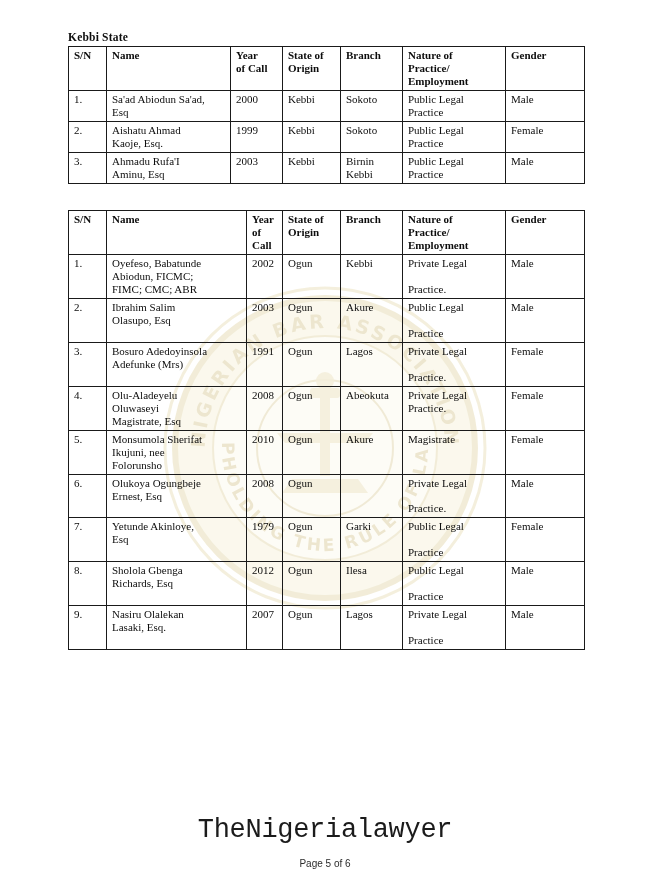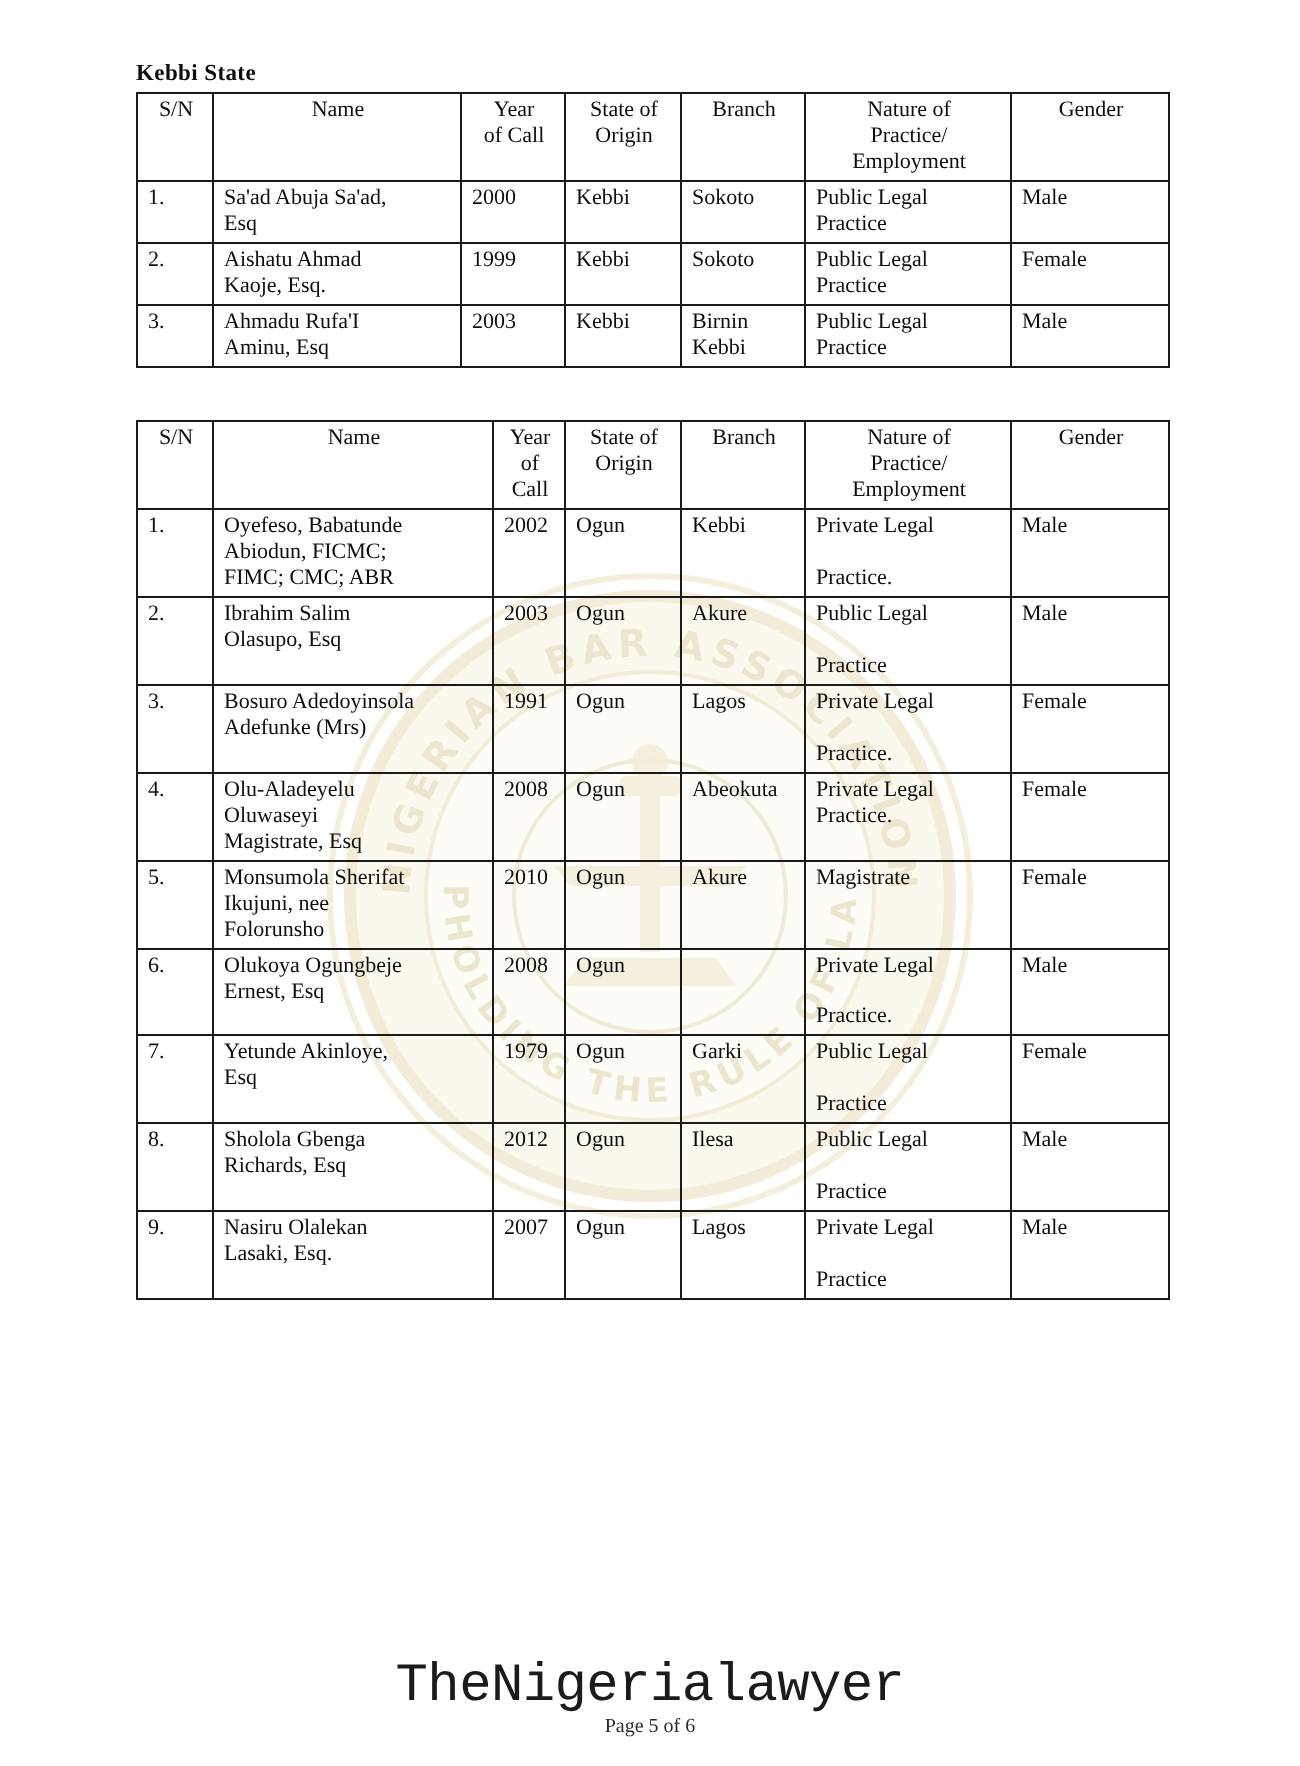--- a/index.html
+++ b/index.html
@@ -56,22 +56,21 @@
   table.reg td, table.reg th {
     border: 1px solid #1a1a1a;
     vertical-align: top;
     padding: 2px 4px 2px 5px;
     text-align: left;
     font-weight: normal;
     line-height: 1.18;
     word-wrap: break-word;
   }
   table.reg th {
-    font-weight: normal;
-    text-align: center;
+    font-weight: bold;
   }
   td.sn, th.sn { text-align: center; padding-left: 2px; padding-right: 2px; }
 
   
   td.bot { vertical-align: bottom; }
 
   
   .kebbi col.c-sn     { width: 38px; }
   .kebbi col.c-name   { width: 124px; }
   .kebbi col.c-year   { width: 52px; }
@@ -105,24 +104,24 @@
     z-index: 3;
   }
   .brand {
     font-family: Liberation Mono, monospace;
     font-size: 27px;
     color: #1b1b1b;
     letter-spacing: -0.3px;
     line-height: 1;
   }
   .pagenum {
-    font-family: Liberation Serif, serif;
+    font-family: Liberation Sans, sans-serif;
     font-size: 10px;
     color: #2b2b2b;
-    margin-top: 0;
+    margin-top: 14px;
   }
 </style>
 </head>
 <body>
 
 <svg id="watermark" viewBox="0 0 330 330" xmlns="http://www.w3.org/2000/svg" aria-hidden="true">
   <defs>
     <path id="arcTop" d="M 45 165 A 120 120 0 0 1 285 165"></path>
     <path id="arcBot" d="M 62 165 A 103 103 0 0 0 268 165"></path>
   </defs>
@@ -171,21 +170,21 @@
           <th>Branch</th>
           <th class="multi">Nature of
 Practice/
 Employment</th>
           <th>Gender</th>
         </tr>
       </thead>
       <tbody>
         <tr>
           <td class="sn">1.</td>
-          <td class="multi">Sa'ad Abuja Sa'ad,
+          <td class="multi">Sa'ad Abiodun Sa'ad,
 Esq</td>
           <td>2000</td>
           <td>Kebbi</td>
           <td>Sokoto</td>
           <td class="multi">Public Legal
 Practice</td>
           <td>Male</td>
         </tr>
         <tr>
           <td class="sn">2.</td>

